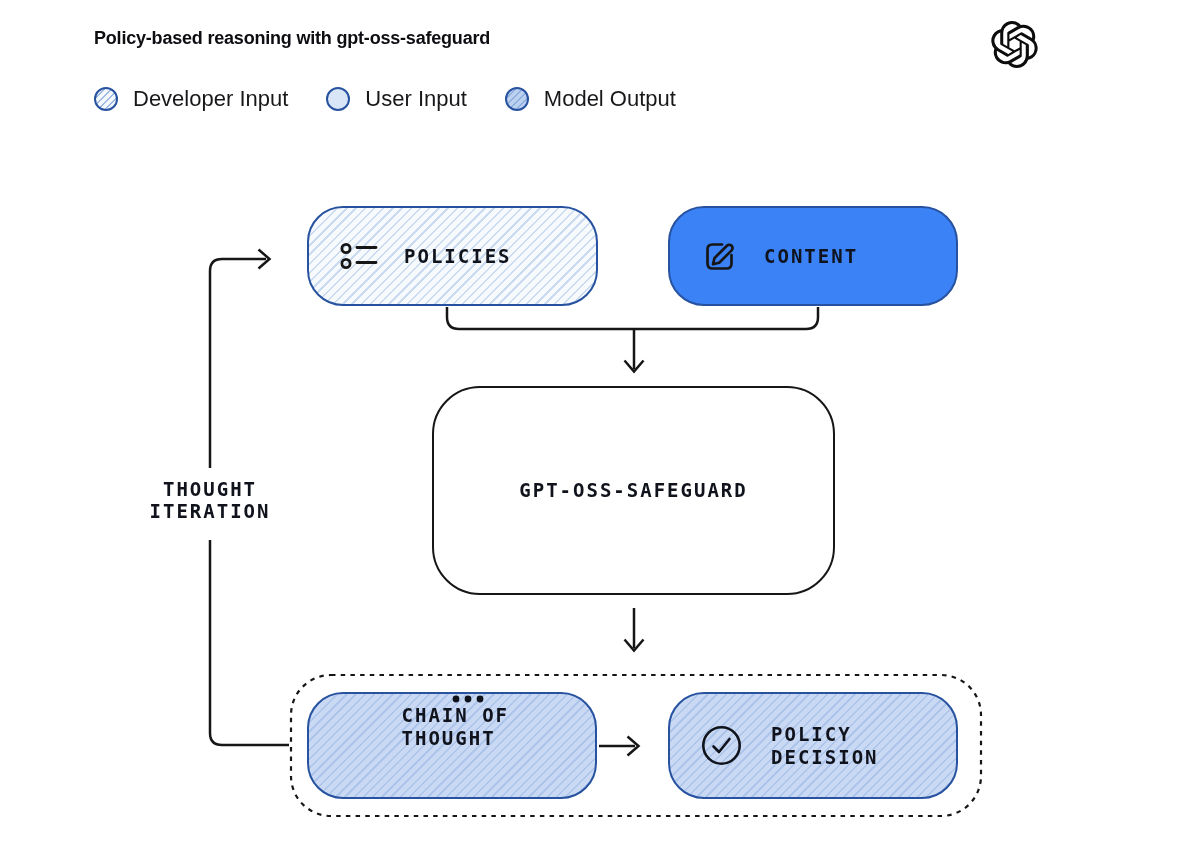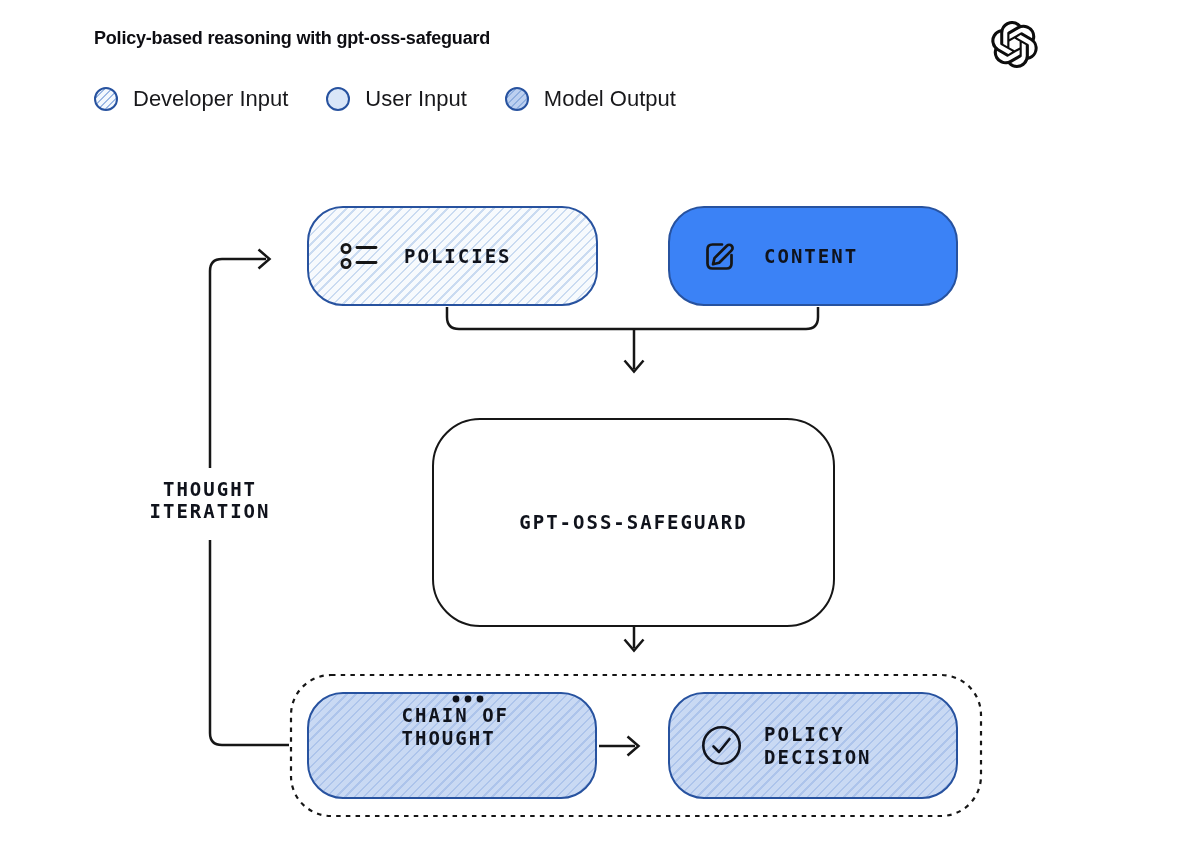--- a/index.html
+++ b/index.html
@@ -79,31 +79,31 @@
     line-height: 23px;
     color: #10131c;
   }
   .node-icon { flex: 0 0 auto; display: flex; align-items: center; justify-content: center; }
 
   #node-policies { left: 307px; top: 206px; width: 291px; height: 100px; padding-left: 31px; }
   #node-content  { left: 668px; top: 206px; width: 290px; height: 100px; padding-left: 31px; }
   #node-policies .node-label, #node-content .node-label { margin-left: 26px; }
 
   #node-model {
-    left: 432px; top: 418px; width: 403px; height: 209px;
+    left: 432px; top: 386px; width: 403px; height: 209px;
     border: 2.5px solid #161616;
     border-radius: 48px;
     background: #ffffff;
     justify-content: center;
   }
 
   #node-chain    { left: 307px; top: 692px; width: 290px; height: 107px; padding-left: 31px; flex-direction: column; }
   #node-decision { left: 668px; top: 692px; width: 290px; height: 107px; padding-left: 31px; }
   #node-chain .node-label    { margin-left: 28px; width: 160px; }
-  #node-decision .node-label { margin-left: 22px; width: 160px; }
+  #node-decision .node-label { margin-left: 29px; width: 160px; }
 
   .iteration-label {
     position: absolute;
     left: 140px; top: 478px;
     width: 140px;
     text-align: center;
     font-family: "DejaVu Sans Mono", monospace;
     font-weight: 700;
     font-size: 19px;
     letter-spacing: 2px;

